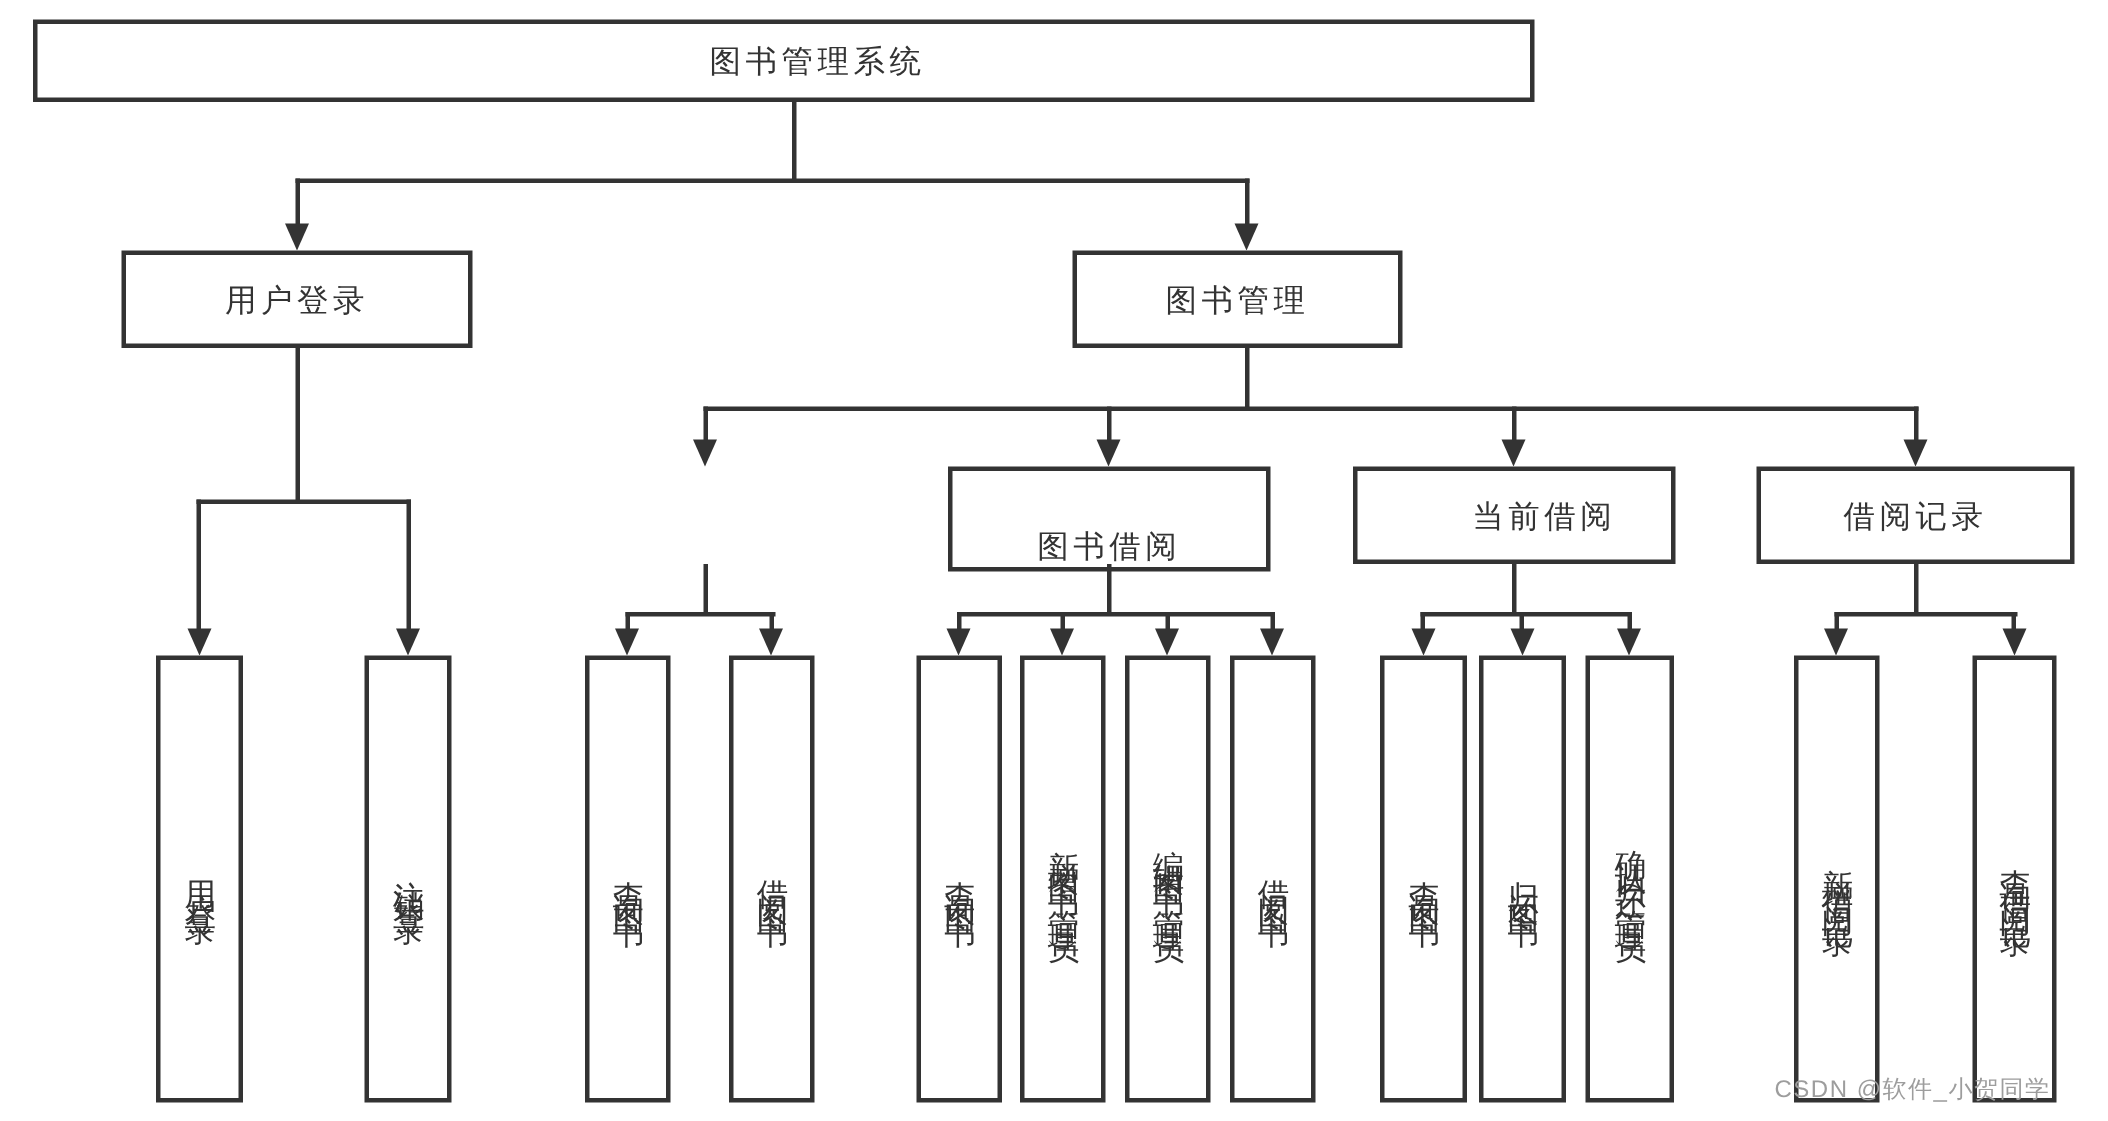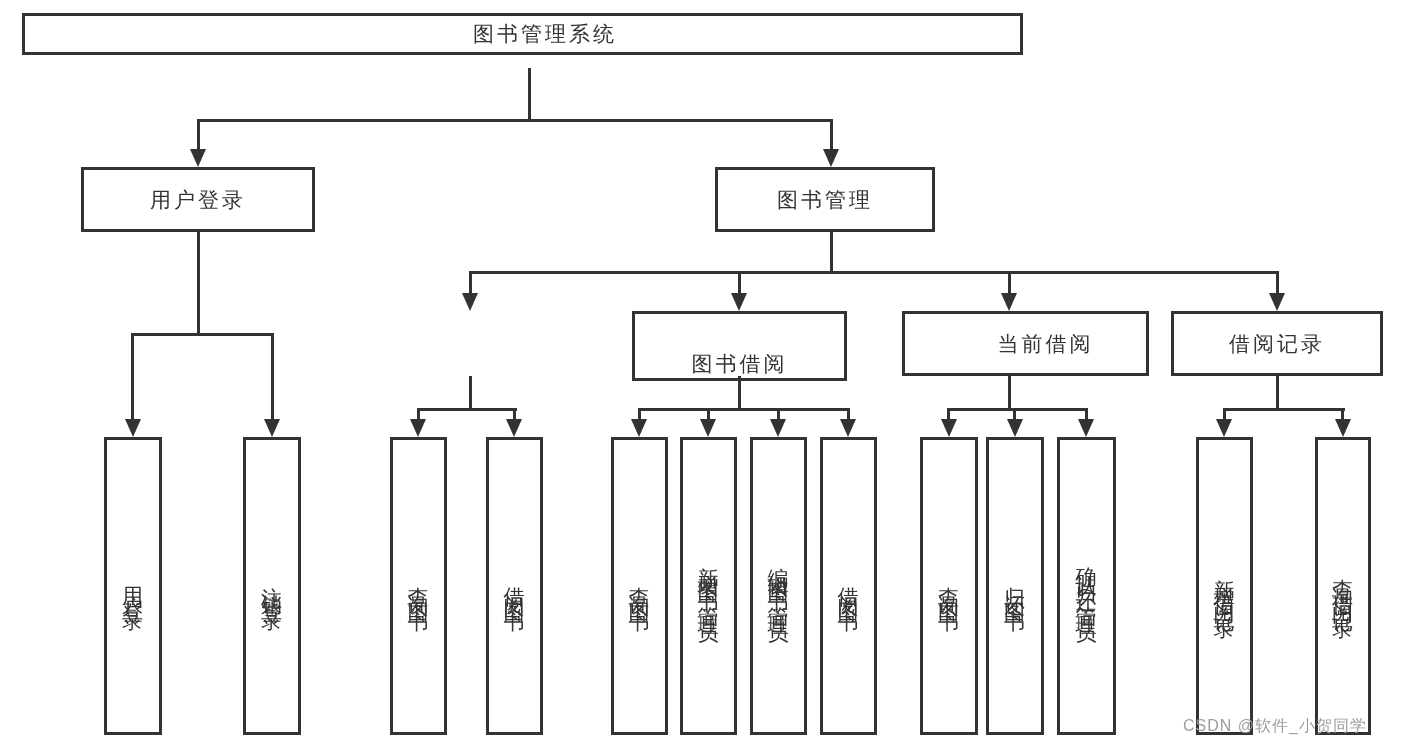--- a/index.html
+++ b/index.html
@@ -37,26 +37,26 @@
   
   .edge { position: absolute; background: #333333; }
   .arrow {
     position: absolute; width: 0; height: 0;
     border-left: 8px solid transparent;
     border-right: 8px solid transparent;
     border-top: 18px solid #333333;
   }
 
   
-  .root-box  { left:22px;   top:13px;  width:1001px; height:42px;padding-left:45px; }
+  .root-box  { left:22px;   top:13px;  width:1001px; height:55px;padding-left:45px; }
   .n-l2a     { left:81px;   top:167px; width:234px;  height:65px; }
   .n-l2b     { left:715px;  top:167px; width:220px;  height:65px; }
   .n-l3a     { left:362px;  top:311px; width:216px;  height:65px; }
   .n-l3b     { left:632px;  top:311px; width:215px;  height:70px;align-items:flex-end; }
-  .n-l3c     { left:902px;  top:311px; width:247px;  height:65px;padding-left:40px; }
+  .n-l3c     { left:902px;  top:311px; width:215px;  height:65px;padding-left:40px; }
   .n-l3d     { left:1171px; top:311px; width:212px;  height:65px; }
 
   .leaf { top: 437px; height: 298px; }
   .n-a1 { left:104px;  width:58px; }
   .n-a2 { left:243px;  width:58px; }
   .n-b1 { left:390px;  width:57px; }
   .n-b2 { left:486px;  width:57px; }
   .n-c1 { left:611px;  width:57px; }
   .n-c2 { left:680px;  width:57px; }
   .n-c3 { left:750px;  width:57px; }

